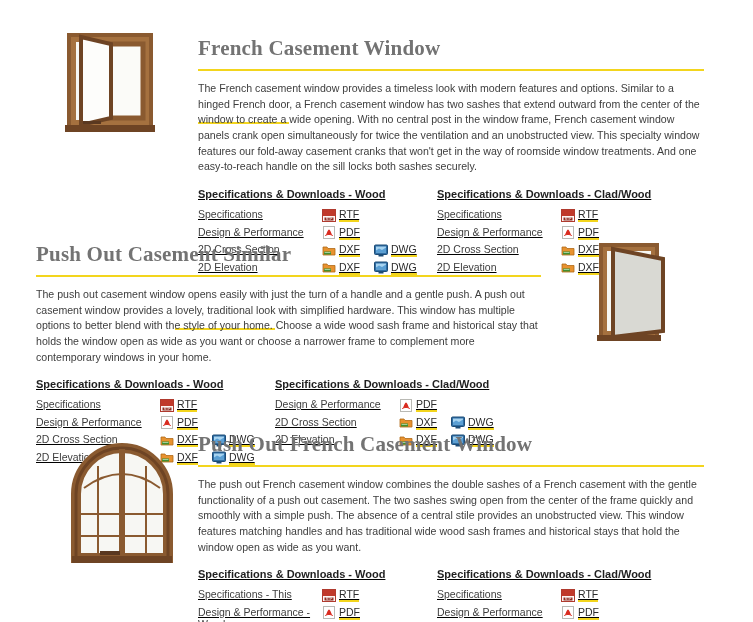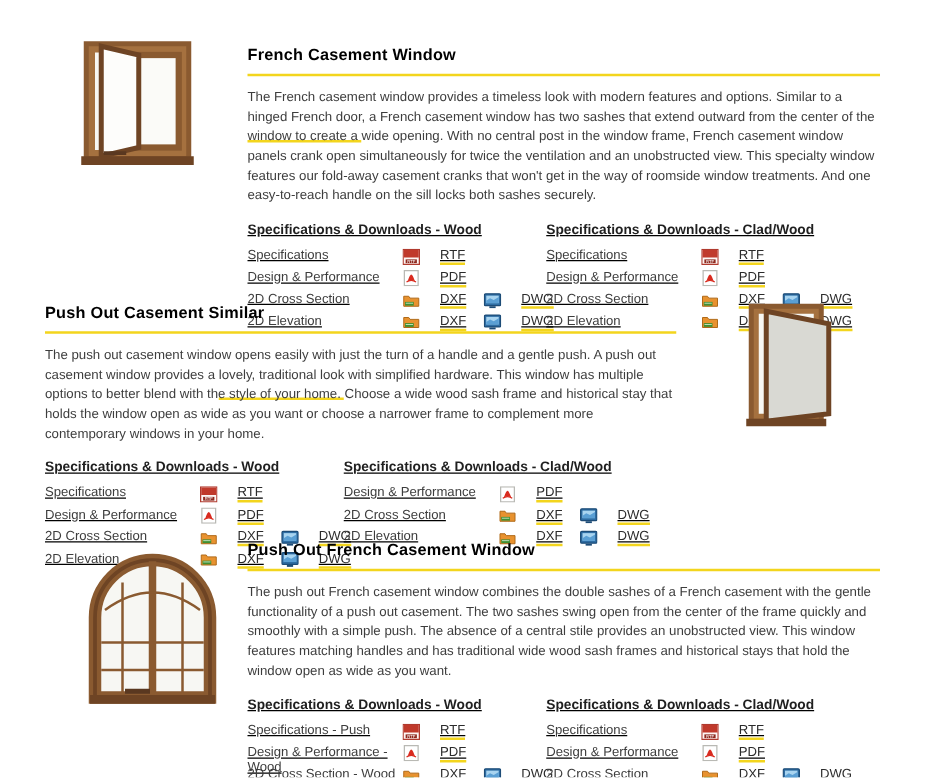--- a/index.html
+++ b/index.html
@@ -4,41 +4,41 @@
 <style>
   html,body { margin:0; padding:0; background:#ffffff; }
   .page {
     position:relative; width:753px; height:622px; background:#ffffff;
     font-family:"Liberation Sans", sans-serif; overflow:hidden;
   }
   .section { position:absolute; left:0; top:0; width:753px; }
   .window-img { position:absolute; }
   .sec-content { position:absolute; }
   .sec-title {
-    margin:0; font-size:13px; font-weight:bold; color:#000000; letter-spacing:.2px;
+    margin:0; font-size:21px; font-weight:bold; color:#737373; letter-spacing:.2px;font-family:Liberation Serif, serif;
   }
   .divider { height:2px; background:#f3d51d; margin:8px 0 10px 0; }
   .sec-desc {
     font-size:10.6px; line-height:1.48; color:#3d3d3d; margin:0;
   }
   .inline-link {
     color:#3d3d3d; text-decoration:none; border-bottom:2px solid #f3d51d; padding-bottom:12px;
   }
   .spec-columns { display:flex; margin-top:13px;text-decoration:underline; }
   .spec-col { width:239px; flex-shrink:0; }
   .spec-heading {
     font-size:11px; font-weight:bold; color:#1f1f1f; margin-bottom:8px;
   }
   .spec-row { display:flex; align-items:flex-start; margin-bottom:4.5px; height:13px; }
   .spec-label {
     width:124px; flex-shrink:0; font-size:10.5px; color:#3d3d3d;
   }
   .file-link {
     display:inline-flex; align-items:center; margin-right:14px;
-    color:#2b2b2b; text-decoration:none;gap:13px;
+    color:#2b2b2b; text-decoration:none;
   }
   .file-icon { display:inline-flex; width:14px; height:13px; margin-right:3px; }
   .file-icon svg { display:block; }
   .file-text {
     font-size:10.5px; color:#2b2b2b; border-bottom:2px solid #f3d51d; padding-bottom:0px;
   }
   
   .s0-img { left:57px; top:27px; width:105px; height:112px; }
   .s0-content { left:198px; top:36px; width:506px; }
   .s1-content { left:36px; top:242px; width:505px; }
@@ -405,21 +405,21 @@
       </svg>
     </div>
     <div class="sec-content s2-content">
       <h2 class="sec-title">Push Out French Casement Window</h2>
       <div class="divider"></div>
       <p class="sec-desc"><span>The push out French casement window combines the double sashes of a French casement with the gentle functionality of a push out casement. The two sashes swing open from the center of the frame quickly and smoothly with a simple push. The absence of a central stile provides an unobstructed view. This window features matching handles and has traditional wide wood sash frames and historical stays that hold the window open as wide as you want.</span></p>
       <div class="spec-columns">
           <div class="spec-col">
             <div class="spec-heading">Specifications &amp; Downloads - Wood</div>
             <div class="spec-row">
-              <span class="spec-label">Specifications - Push</span>
+              <span class="spec-label">Specifications - This</span>
               <a href="#" class="file-link">
                 <span class="file-icon">
                   <svg width="14" height="13" viewBox="0 0 14 13">
                     <rect x="0.5" y="0.5" width="13" height="12" fill="#fdf6f4" stroke="#b03a2e"></rect>
                     <rect x="1" y="1" width="12" height="6" fill="#c0392b"></rect>
                     <rect x="2.5" y="8.5" width="9" height="3" fill="#8e2a20"></rect>
                     <text x="7" y="11" font-size="3.4" fill="#ffffff" text-anchor="middle" font-family="Liberation Sans, sans-serif">RTF</text>
                   </svg>
                 </span>
                 <span class="file-text">RTF</span>

